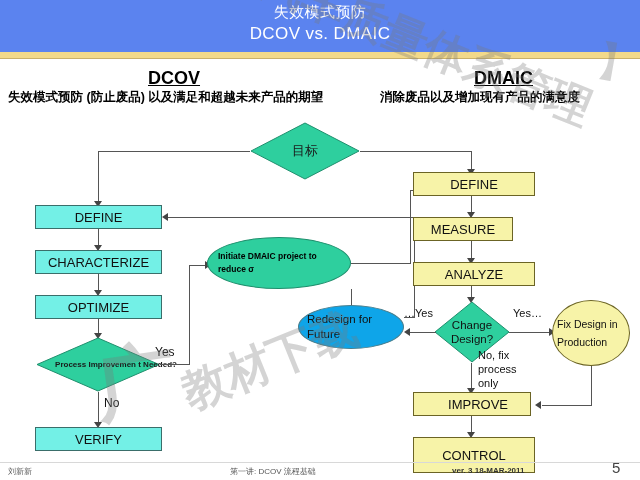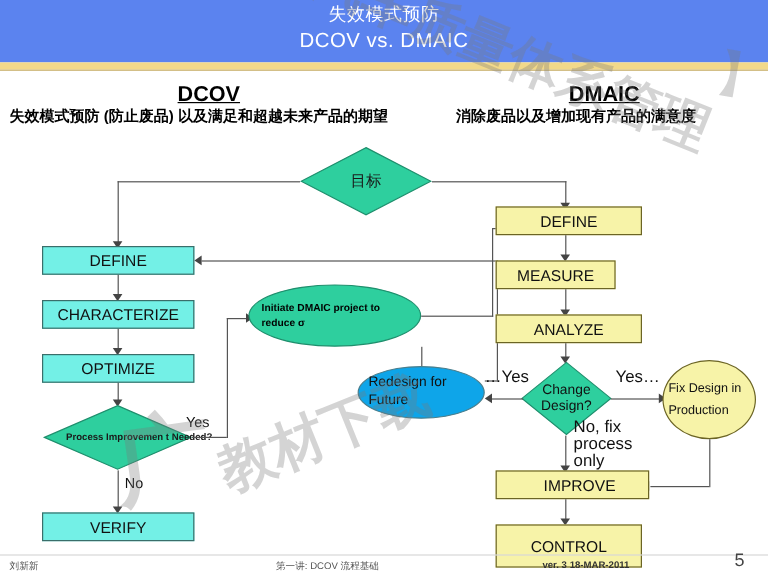--- a/index.html
+++ b/index.html
@@ -78,21 +78,21 @@
   
   .ln{position:absolute;background:#555;}
   .lnh{height:1px;}
   .lnv{width:1px;}
   .arr{position:absolute;width:0;height:0;}
   .arr-d{border-left:4px solid transparent;border-right:4px solid transparent;border-top:6px solid #444;}
   .arr-l{border-top:4px solid transparent;border-bottom:4px solid transparent;border-right:6px solid #444;}
   .arr-r{border-top:4px solid transparent;border-bottom:4px solid transparent;border-left:6px solid #444;}
 
   .lbl{position:absolute;font-size:12px;color:#111;}
-  .lbl-sm{position:absolute;font-size:14px;color:#111;line-height:14px;}
+  .lbl-sm{position:absolute;font-size:11px;color:#111;line-height:14px;}
 
   
   .wm{
     position:absolute;left:0;top:0;width:640px;height:480px;
     pointer-events:none;overflow:hidden;
   }
   .wm span{
     position:absolute;color:rgba(120,120,120,.32);
     font-weight:bold;font-family:"DejaVu Sans",sans-serif;
     white-space:nowrap;
@@ -236,21 +236,21 @@
   <div class="lbl-sm" style="left:478px;top:348px;width:42px;">No, fix process only</div>
 
   <div class="ell ell-yellow" style="left:552px;top:300px;width:78px;height:66px;padding:0 4px;box-sizing:border-box;">
     <span>Fix Design in Production</span>
   </div>
 
   <div class="ln lnv" style="left:591px;top:366px;height:40px;"></div>
   <div class="ln lnh" style="left:542px;top:405px;width:49px;"></div>
   <div class="arr arr-l" style="left:535px;top:401px;"></div>
 
-  <div class="box yellow" style="left:413px;top:392px;width:128px;height:24px;padding-left:12px;">
+  <div class="box yellow" style="left:413px;top:392px;width:118px;height:24px;padding-left:12px;">
     <span>IMPROVE</span>
   </div>
   <div class="ln lnv" style="left:471px;top:416px;height:19px;"></div>
   <div class="arr arr-d" style="left:467px;top:432px;"></div>
 
   <div class="box yellow" style="left:413px;top:437px;width:122px;height:36px;">
     <span>CONTROL</span>
   </div>
 
   <div class="wm">

